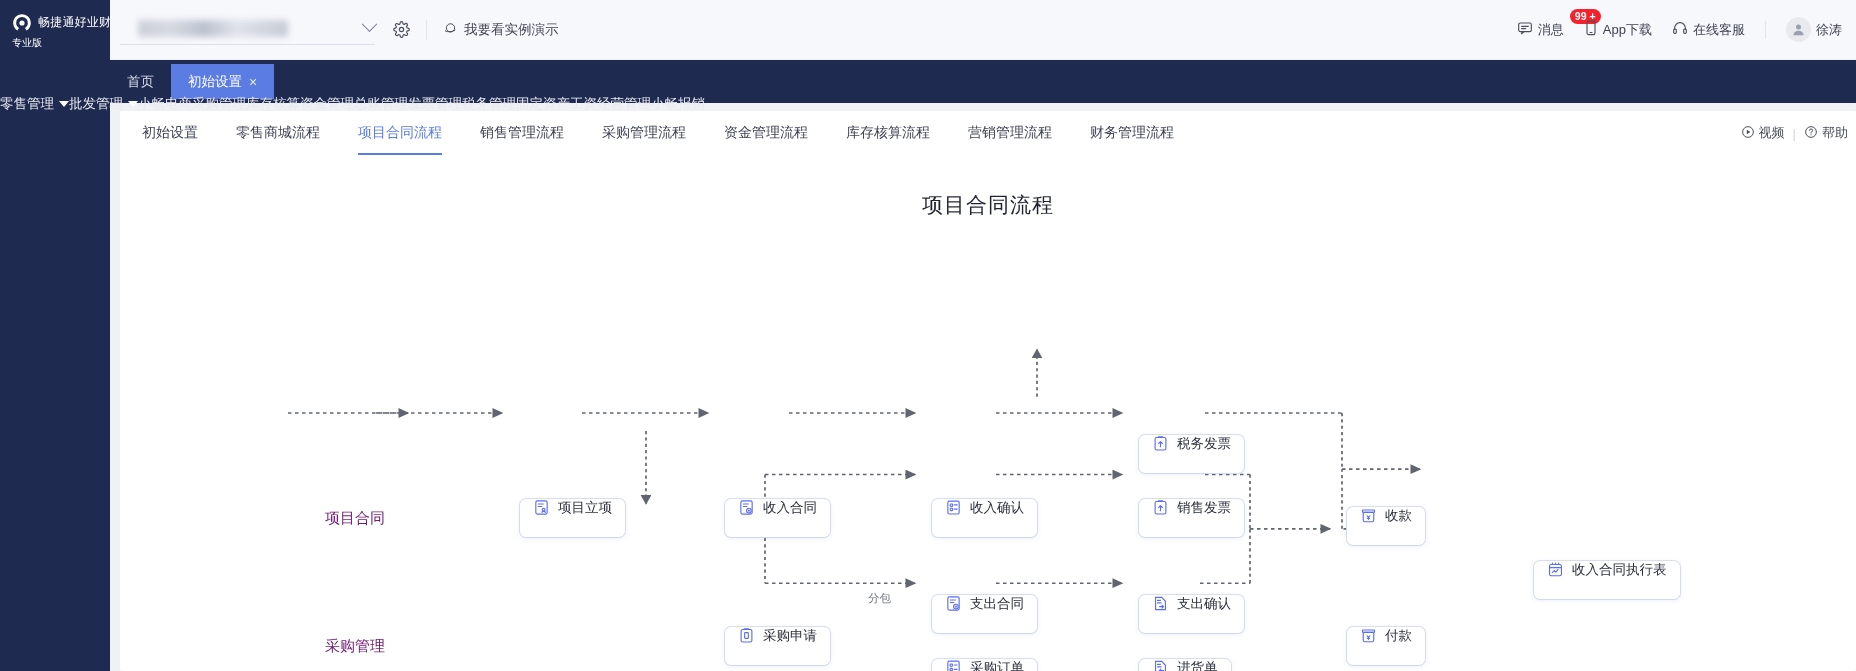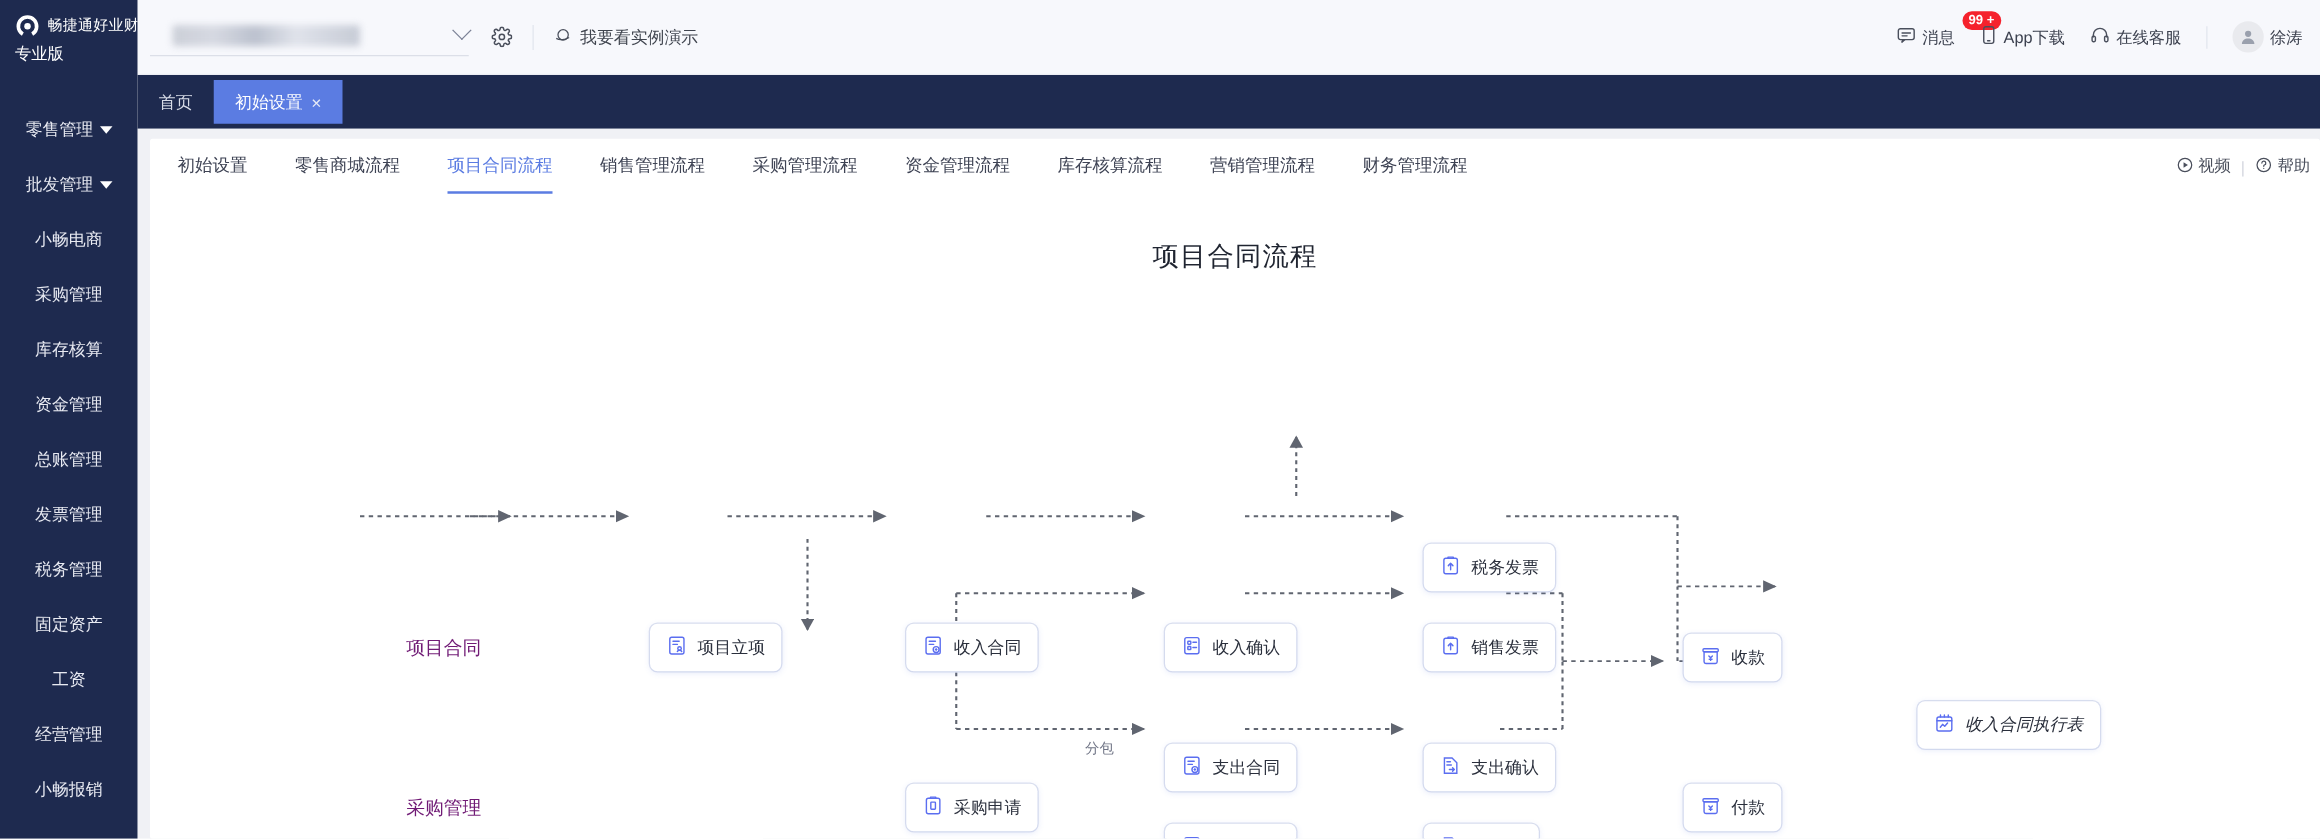--- a/index.html
+++ b/index.html
@@ -23,23 +23,23 @@
     justify-content: center; padding-left: 10px;
     position: relative;
   }
   .brand-row { display: flex; align-items: center; gap: 4px; }
   .brand-logo { width: 24px; height: 24px; flex: 0 0 24px; }
   .brand-name {
     color: #ffffff; font-size: 12px; letter-spacing: .2px;
     white-space: nowrap; overflow: hidden;
   }
   .brand-sub {
-    color: #ffffff; font-size: 13px; margin-top: 1px; padding-left: 2px;
-  }
-  .menu { margin-top: 22px; display: flex; flex-direction: column; }
+    color: #ffffff; font-size: 10px; margin-top: 1px; padding-left: 2px;
+  }
+  .menu { margin-top: 22px; display: flex; flex-direction: row; }
   .menu-item {
     height: 44px; display: flex; align-items: center;
     justify-content: center; gap: 5px;
     color: #e8eaf2; font-size: 13.5px; cursor: pointer;
     white-space: nowrap;
   }
   .caret {
     width: 0; height: 0; border-left: 5px solid transparent;
     border-right: 5px solid transparent; border-top: 6px solid #ffffff;
     display: inline-block;
@@ -148,21 +148,21 @@
   .diag-title {
     text-align: center; font-size: 21px; color: #1f2430;
     margin-top: 36px; letter-spacing: 1px;
   }
   .canvas { position: absolute; inset: 0; }
 
   .node {
     position: absolute; height: 38px;
     background: #ffffff; border-radius: 6px;
     box-shadow: 0 1px 5px rgba(91,124,226,.16), 0 0 0 1px rgba(220,224,238,.9);
-    display: flex; align-items: center; gap: 8px;
+    display: flex; gap: 8px;
     padding: 0 13px; font-size: 13.5px; color: #2a2f3c;
     white-space: nowrap; cursor: pointer;
   }
   .node svg { flex: 0 0 auto; }
   .lbl {
     position: absolute; font-size: 15px; color: #701a75; white-space: nowrap;
   }
   .elbl {
     position: absolute; font-size: 11.5px; color: #6f7485; white-space: nowrap;
   }
@@ -490,21 +490,21 @@
               <span>
                 <svg width="17" height="17" viewBox="0 0 24 24" fill="none" stroke="#5b6ef0" stroke-width="1.6">
                   <path d="M4.6 7.6h14.8v11.2a2 2 0 0 1-2 2H6.6a2 2 0 0 1-2-2z"></path>
                   <rect x="3.4" y="4.2" width="17.2" height="3.4" rx="1.2"></rect>
                   <path d="M10 12.4l2 2 2-2M12 14.4v3M10.4 16h3.2" stroke-linecap="round"></path>
                 </svg>
               </span>
               <span>收款</span>
             </div>
 
-            <div class="node" style="left:1414px;top:406px;font-style:italic;">
+            <div class="node" style="left:1414px;top:406px;">
               <span>
                 <svg width="17" height="17" viewBox="0 0 24 24" fill="none" stroke="#5b6ef0" stroke-width="1.6">
                   <rect x="3.6" y="5" width="16.8" height="15.8" rx="2.2"></rect>
                   <path d="M3.6 9.4h16.8M7.6 5V2.8M12 5V2.8M16.4 5V2.8" stroke-linecap="round"></path>
                   <path d="M7.4 16.6l2.6-3.2 2.4 2.2 3.2-3.8" stroke-linecap="round" stroke-linejoin="round"></path>
                 </svg>
               </span>
               <span>收入合同执行表</span>
             </div>
 

